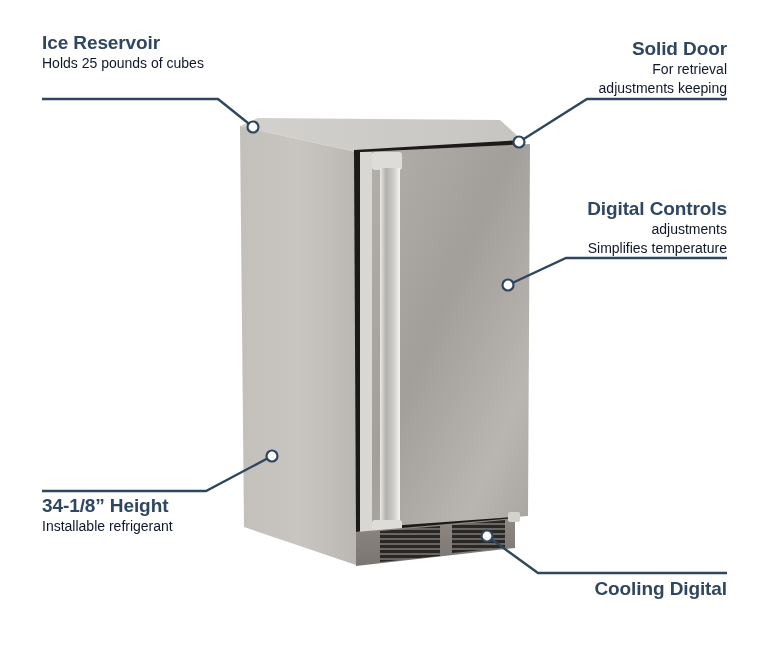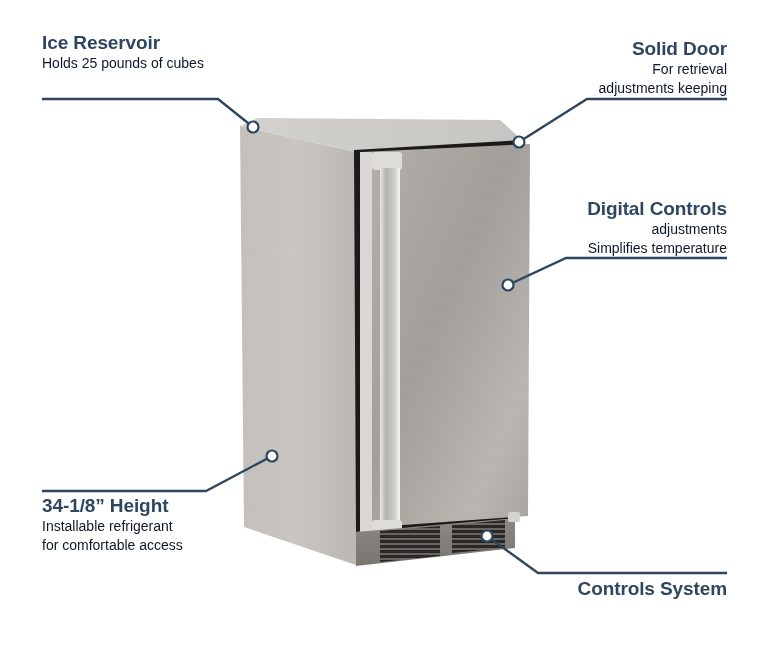--- a/index.html
+++ b/index.html
@@ -98,18 +98,17 @@
 
 <div class="callout right" style="right:43px; top:198px;">
   <div class="title">Digital Controls</div>
   <div class="desc">adjustments</div>
   <div class="desc">Simplifies temperature</div>
 </div>
 
 <div class="callout" style="left:42px; top:495px;">
   <div class="title">34-1/8” Height</div>
   <div class="desc">Installable refrigerant</div>
-  <div class="desc">for comfortable access</div>
 </div>
 
 <div class="callout right" style="right:43px; top:578px;">
-  <div class="title">Controls System</div>
+  <div class="title">Cooling Digital</div>
 </div>
 
 </body></html>

